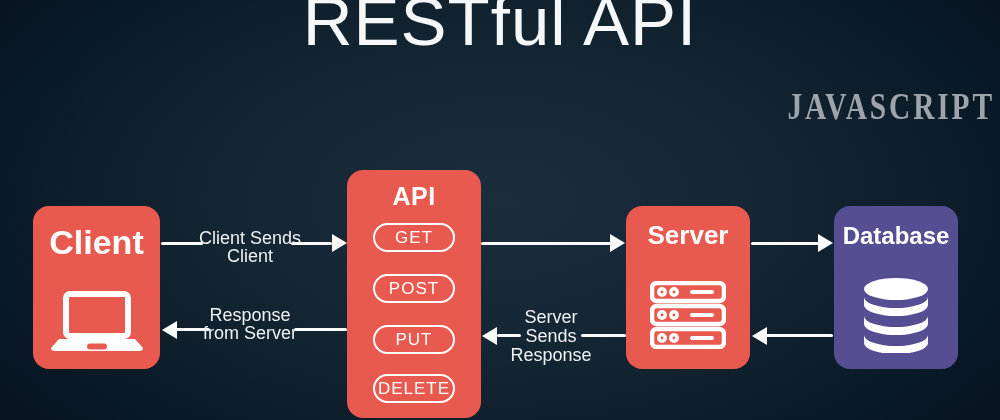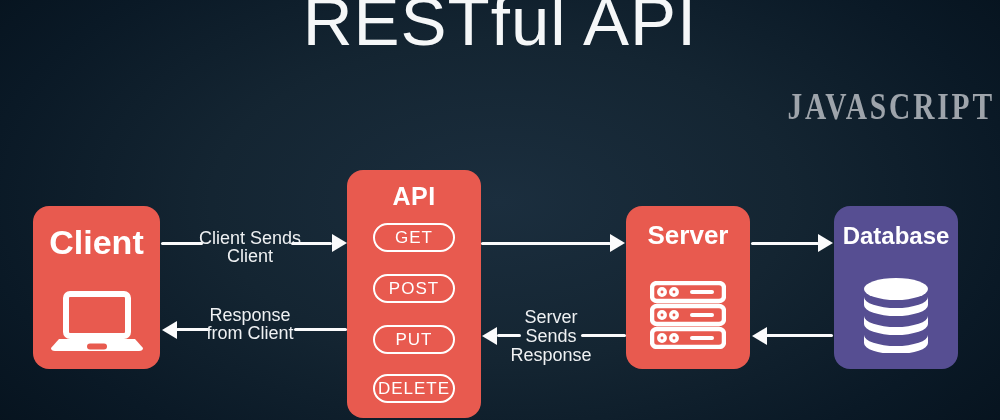--- a/index.html
+++ b/index.html
@@ -114,21 +114,21 @@
     <div>Client Sends</div>
     <div>Client</div>
   </div>
   <div class="shaft" style="left:291px;top:242px;width:41px;"></div>
   <div class="head-right" style="left:332px;top:234px;"></div>
 
   <div class="head-left" style="left:162px;top:321px;"></div>
   <div class="shaft" style="left:176px;top:328px;width:34px;"></div>
   <div class="edge-label lbl2">
     <div>Response</div>
-    <div>from Client</div>
+    <div>from Server</div>
   </div>
   <div class="shaft" style="left:294px;top:328px;width:53px;"></div>
 
   <div class="shaft" style="left:481px;top:242px;width:130px;"></div>
   <div class="head-right" style="left:610px;top:234px;"></div>
 
   <div class="head-left" style="left:482px;top:327px;"></div>
   <div class="shaft" style="left:497px;top:334px;width:24px;"></div>
   <div class="edge-label lbl3">
     <div>Server</div>

